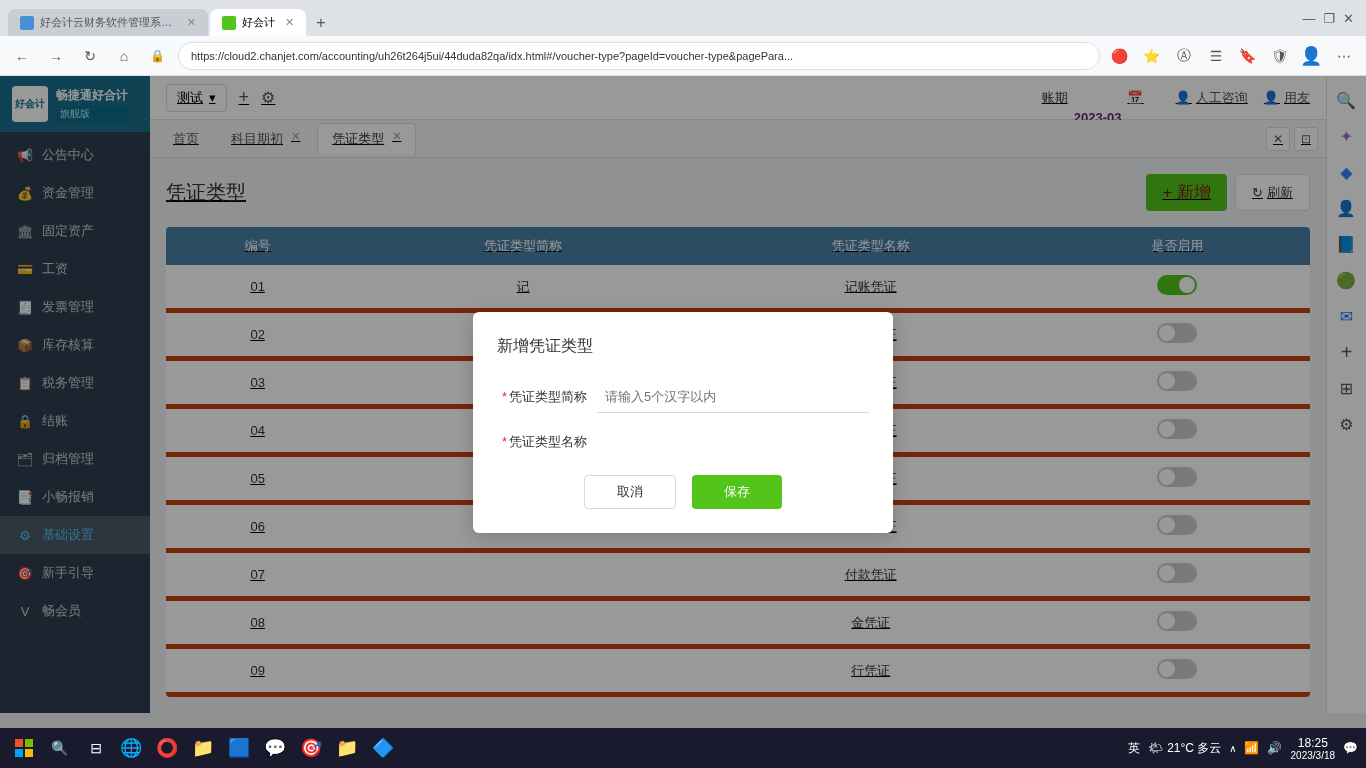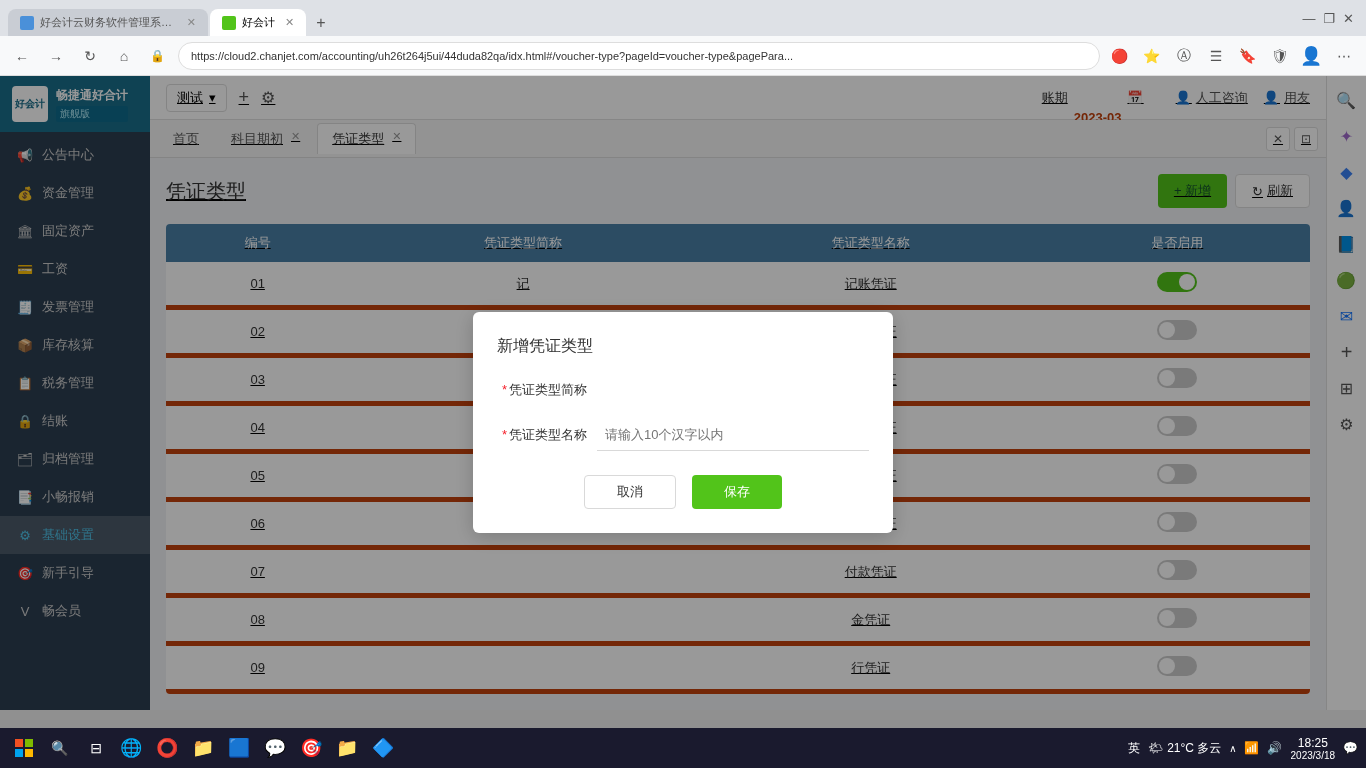--- a/index.html
+++ b/index.html
@@ -47,21 +47,21 @@
     .page-tab.active { background: #fff; border-color: #ddd; color: #333; }
     .page-tab .tab-x { font-size: 11px; color: #999; margin-left: 2px; }
     .window-controls { margin-left: auto; display: flex; gap: 4px; }
     .win-btn { width: 24px; height: 24px; display: flex; align-items: center; justify-content: center; cursor: pointer; border: 1px solid #ddd; border-radius: 3px; font-size: 12px; color: #555; background: #fff; }
 
     
     .main-content { flex: 1; background: #f0f2f5; overflow: auto; padding: 16px; }
     .page-header { display: flex; align-items: center; justify-content: space-between; margin-bottom: 16px; }
     .page-title { font-size: 20px; color: #333; font-weight: 500; }
     .header-actions { display: flex; gap: 8px; }
-    .btn-primary { background: #52c41a; color: #14532d; border: none; padding: 7px 16px; border-radius: 4px; cursor: pointer; font-size: 13px; display: flex; align-items: center; gap: 4px; }
+    .btn-primary { background: #52c41a; color: #7f1d1d; border: none; padding: 7px 16px; border-radius: 4px; cursor: pointer; font-size: 17px; display: flex; align-items: center; gap: 4px; }
     .btn-default { background: #fff; color: #333; border: 1px solid #ddd; padding: 7px 16px; border-radius: 4px; cursor: pointer; font-size: 13px; display: flex; align-items: center; gap: 4px; }
 
     
     .table-container { background: #fff; border-radius: 4px; overflow: hidden; }
     table { width: 100%; border-collapse: collapse; }
     thead tr { background: #4a7fa5; color: #fff; }
     thead th { padding: 10px 16px; text-align: center; font-size: 13px; font-weight: normal; }
     tbody tr { border-bottom: 5px solid #c2410c; }
     tbody td { padding: 10px 16px; text-align: center; font-size: 13px; color: #333; }
 
@@ -217,21 +217,21 @@
 
     <div class="top-nav">
       <div class="company-selector">
         <span>测试</span>
         <span>▾</span>
       </div>
       <div style="cursor:pointer; font-size:18px; color:#555;">+</div>
       <div style="cursor:pointer; font-size:16px; color:#555;">⚙</div>
       <div class="period-info">
         <span>账期</span>
-        <span style="color:#c2410c; font-weight:bold;margin-top:40px;">2023-03</span>
+        <span style="color:#701a75; font-weight:bold;margin-top:40px;">2023-03</span>
         <span style="cursor:pointer;">📅</span>
       </div>
       <div class="top-nav-right">
         <div class="consult-btn">
           <span>👤</span>
           <span>人工咨询</span>
         </div>
         <div class="user-btn">
           <span>👤</span>
           <span>用友</span>
@@ -354,26 +354,26 @@
   </div>
 </div>
 
 <div class="overlay">
   <div class="dialog">
     <div class="dialog-title">新增凭证类型</div>
     <div class="form-row">
       <label class="form-label">
         <span class="required">*</span><span>凭证类型简称</span>
       </label>
+      <input class="form-input" type="text" placeholder="请输入5个汉字以内" style="">
     </div>
     <div class="form-row">
       <label class="form-label">
         <span class="required">*</span><span>凭证类型名称</span>
       </label>
-      <input class="form-input" type="text" placeholder="请输入10个汉字以内" style="">
     </div>
     <div class="dialog-actions">
       <button class="btn-cancel">取消</button>
       <button class="btn-save">保存</button>
     </div>
   </div>
 </div>
 
 <div class="taskbar">
   <div class="taskbar-start">

